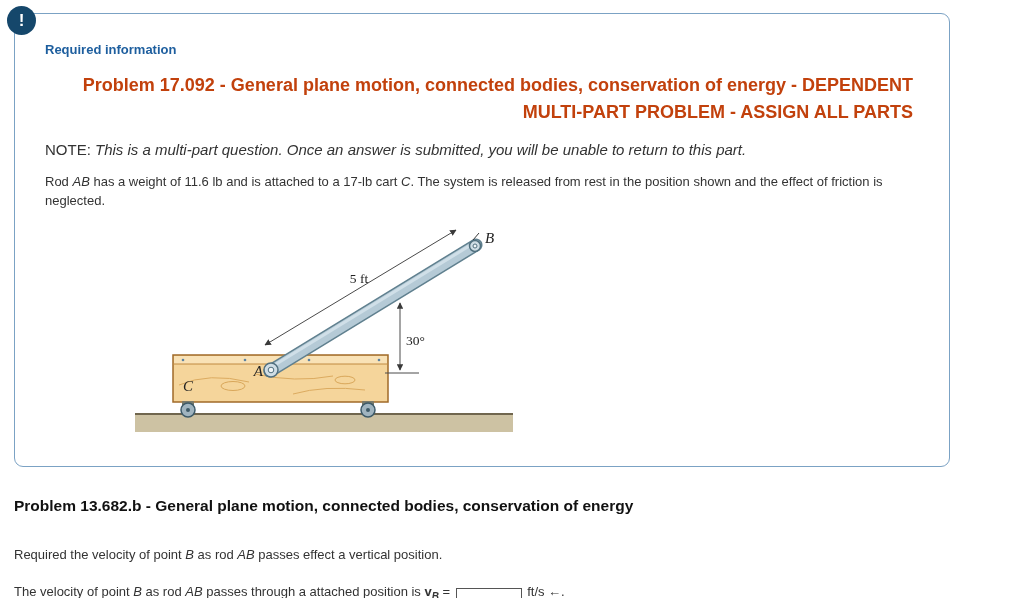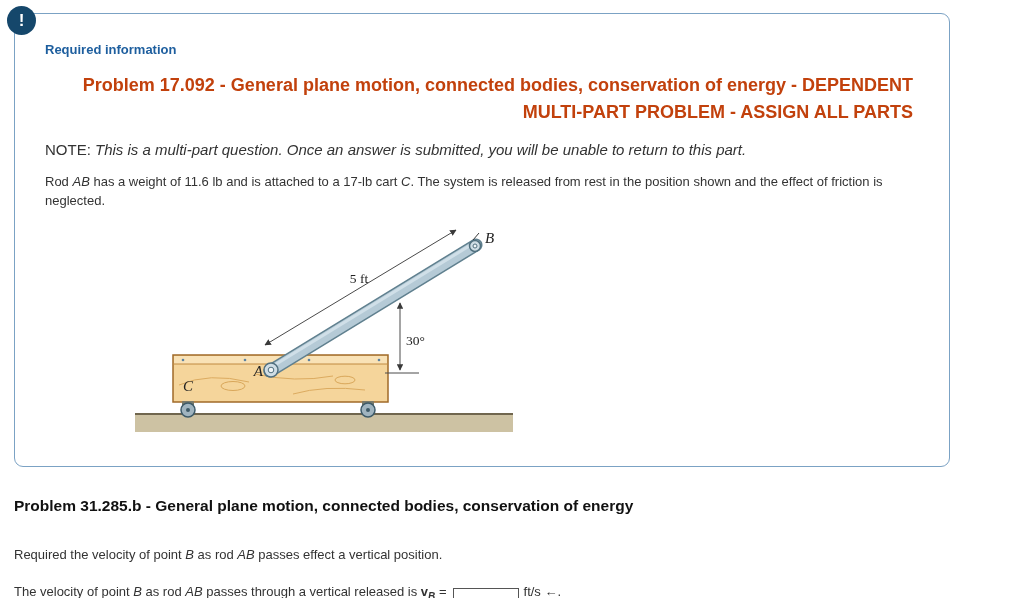--- a/index.html
+++ b/index.html
@@ -137,17 +137,17 @@
 
       <line x1="346" y1="9" x2="340" y2="16" stroke="#3a3a3a" stroke-width="1"></line>
 
       <text x="130" y="152" text-anchor="end" class="fig-serif italic" font-style="italic" font-size="15" fill="#222">A</text>
       <text x="352" y="19" class="fig-serif" font-style="italic" font-size="15" fill="#222">B</text>
       <text x="50" y="167" class="fig-serif" font-style="italic" font-size="15" fill="#222">C</text>
     </svg>
   </div>
 </div>
 
-<p class="part-heading">Problem 31.285.b - General plane motion, connected bodies, conservation of energy</p>
+<p class="part-heading">Problem 13.682.b - General plane motion, connected bodies, conservation of energy</p>
 
 <p class="prompt"><span>Required the velocity of point </span><span class="italic">B</span><span> as rod </span><span class="italic">AB</span><span> passes effect a vertical position.</span></p>
 
-<p class="answer-line"><span>The velocity of point </span><span class="italic">B</span><span> as rod </span><span class="italic">AB</span><span> passes through a vertical released is </span><span class="bold">v</span><sub class="italic bold">B</sub><span> =</span><input class="answer-input" type="text" value="" style=""><span>ft/s ←.</span></p>
+<p class="answer-line"><span>The velocity of point </span><span class="italic">B</span><span> as rod </span><span class="italic">AB</span><span> passes through a attached position is </span><span class="bold">v</span><sub class="italic bold">B</sub><span> =</span><input class="answer-input" type="text" value="" style=""><span>ft/s ←.</span></p>
 
 </body></html>

